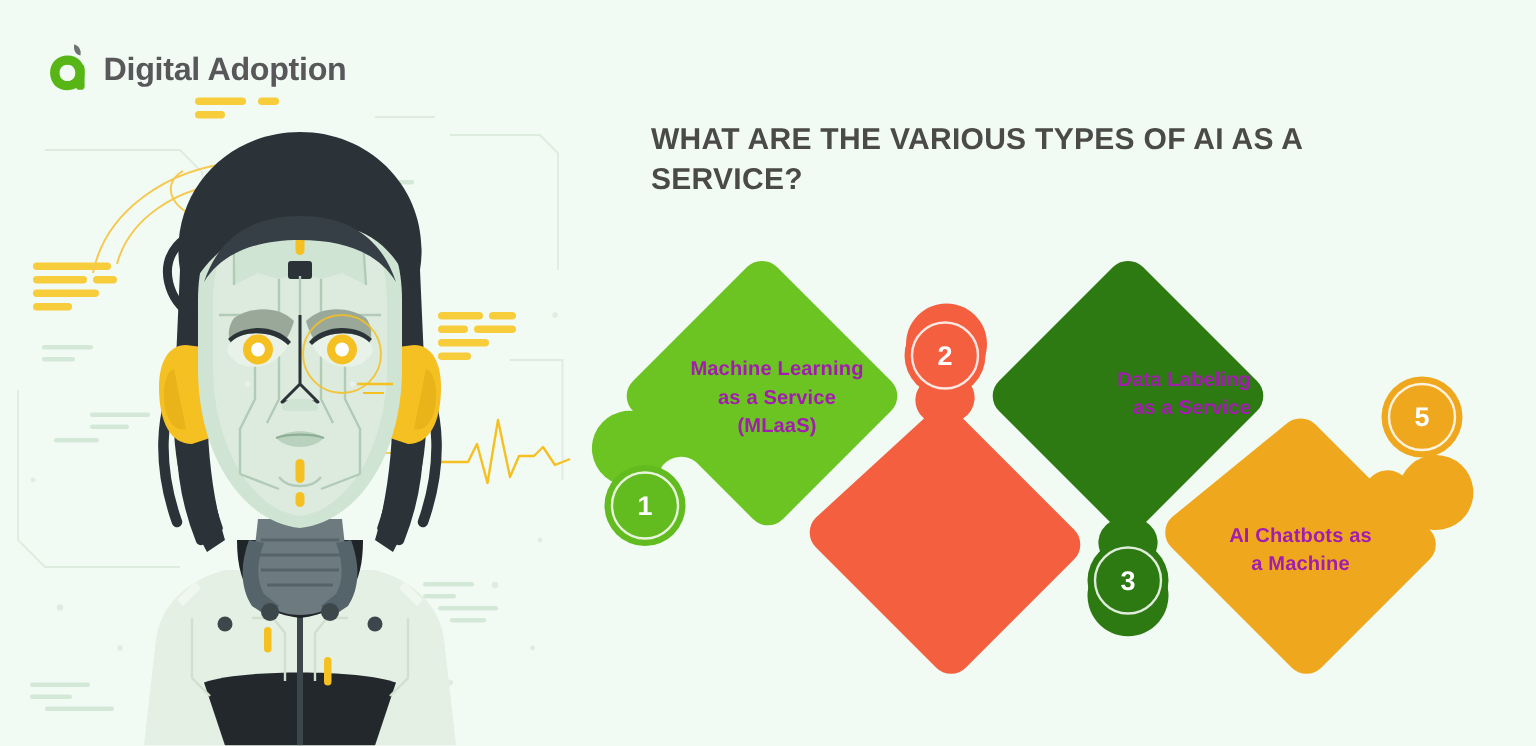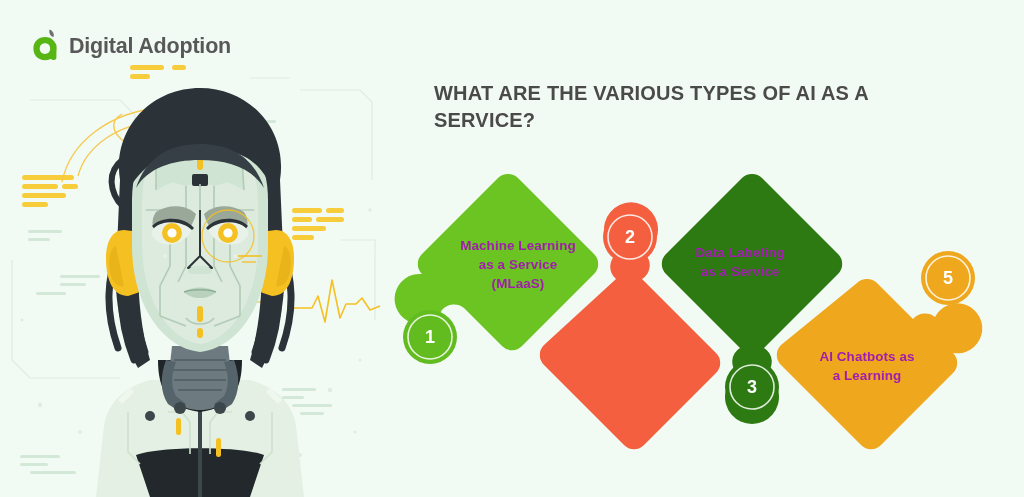--- a/index.html
+++ b/index.html
@@ -353,32 +353,32 @@
     <svg class="card-svg" width="620" height="300" viewBox="0 0 620 300">
       <g transform="translate(362,100)">
         <path d="M0 -86 A14 14 0 0 1 10 -82 L86 -6 A14 14 0 0 1 86 14
                  L12 88 A16 16 0 0 1 14 114 A27 27 0 1 1 -14 114
                  A16 16 0 0 1 -12 88 L-86 14 A14 14 0 0 1 -86 -6
                  L-10 -82 A14 14 0 0 1 0 -86 Z" fill="#2d7a12"></path>
       </g>
       <circle cx="362" cy="227" r="27" fill="#2d7a12"></circle>
       <circle cx="362" cy="227" r="22" fill="none" stroke="#ffffff" stroke-width="1.6" opacity="0.85"></circle>
     </svg>
-    <div class="card-label" style="left:272px; top:83px; width:156px;">Data Labeling
+    <div class="card-label" style="left:288px; top:83px; width:156px;text-align:right;">Data Labeling
 as a Service</div>
     <div class="badge-num" style="left:342px; top:217px; width:40px;">3</div>
 
     <svg class="card-svg" width="620" height="300" viewBox="0 0 620 300">
       <g transform="translate(477,205)">
         <path d="M0 -86 A14 14 0 0 1 10 -82 L46 -46
                  A16 16 0 0 1 68 -48 A25 25 0 1 1 86 -12 A14 14 0 0 1 86 8
                  L14 80 A14 14 0 0 1 -6 80 L-86 0 A14 14 0 0 1 -86 -20
                  L-10 -82 A14 14 0 0 1 0 -86 Z" fill="#efa81e"></path>
       </g>
       <circle cx="558" cy="118" r="27" fill="#efa81e"></circle>
       <circle cx="558" cy="118" r="22" fill="none" stroke="#ffffff" stroke-width="1.6" opacity="0.85"></circle>
     </svg>
     <div class="card-label" style="left:399px; top:187px; width:156px;">AI Chatbots as
-a Learning</div>
+a Machine</div>
     <div class="badge-num" style="left:538px; top:108px; width:40px;">5</div>
 
   </div>
 </div>
 
 </body></html>

